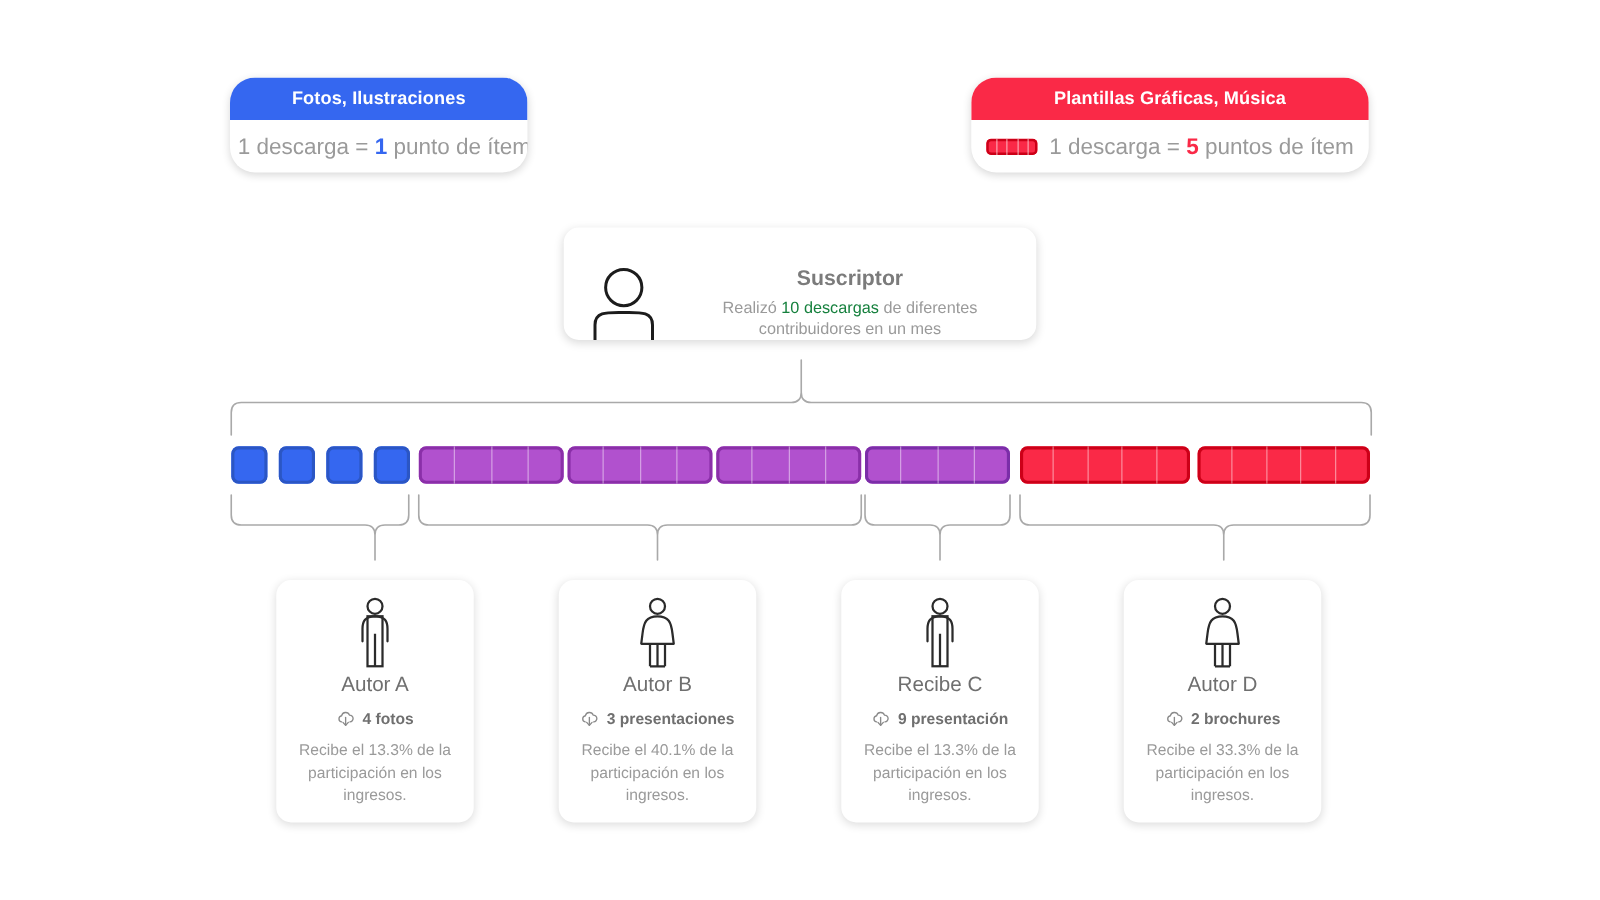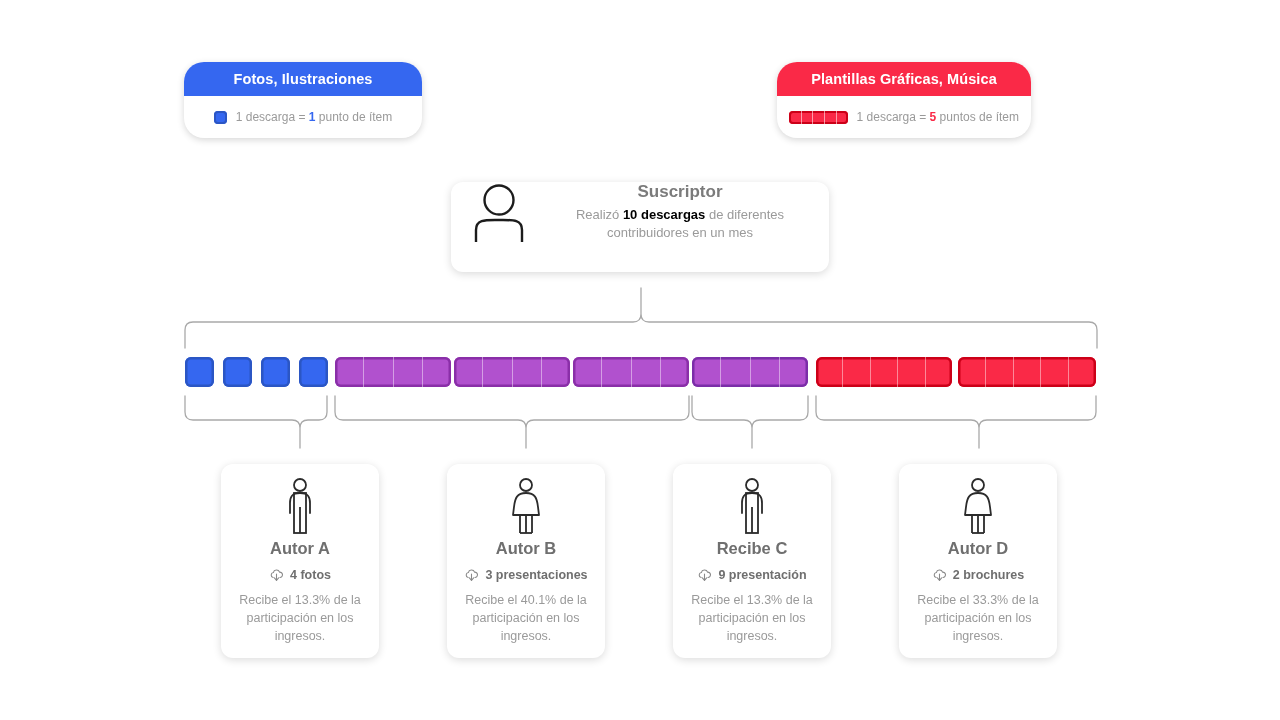--- a/index.html
+++ b/index.html
@@ -27,44 +27,44 @@
     font-weight: bold;
     letter-spacing: .1px;
   }
   .legend-body {
     height: 42px;
     display: flex; align-items: center; justify-content: center;
     gap: 9px;
     padding: 0 12px;
   }
   .legend-text {
-    font-size: 12px;
+    font-size: 18px;
     color: #9a9a9a;
     white-space: nowrap;
   }
   .legend-text b { font-weight: bold; }
 
   .swatch { display: flex; height: 13px; border-radius: 4px; overflow: hidden; }
   .swatch .seg { width: 13px; height: 13px; }
   .swatch .seg + .seg { border-left: 1px solid rgba(255,255,255,.55); }
 
   
   #subscriber-card {
     position: absolute;
     left: 451px; top: 182px; width: 378px; height: 90px;
     background: #ffffff;
     border-radius: 12px;
     box-shadow: 0 2px 8px rgba(0,0,0,0.15);
-    display: flex; align-items: flex-start;
+    display: flex; align-items: flex-end;
   }
   #subscriber-card .person { width: 96px; display:flex; align-items:center; justify-content:center; }
   #subscriber-card .txt { flex: 1; text-align: center; padding-right: 16px; }
   .sub-title { font-size: 17px; font-weight: bold; color: #7b7b7b; margin-bottom: 4px; }
   .sub-desc { font-size: 13px; color: #9a9a9a; line-height: 1.35; }
-  .sub-desc b { color: #000000; font-weight: bold; }
+  .sub-desc b { color: #15803d; font-weight: normal; }
 
   
   .block {
     position: absolute;
     top: 357px; height: 30px;
     display: flex;
     border-radius: 6px;
     overflow: hidden;
   }
   .block .cell { flex: 1 1 0; height: 100%; }
@@ -73,21 +73,21 @@
   
   .author-card {
     position: absolute;
     top: 464px; width: 158px; height: 194px;
     background: #ffffff;
     border-radius: 12px;
     box-shadow: 0 2px 8px rgba(0,0,0,0.14);
     display: flex; flex-direction: column; align-items: center;
     padding-top: 13px;
   }
-  .author-name { font-size: 16.5px; font-weight: bold; color: #6f6f6f; margin-top: 4px; }
+  .author-name { font-size: 16.5px; font-weight: normal; color: #6f6f6f; margin-top: 4px; }
   .author-count {
     display: flex; align-items: center; gap: 6px;
     margin-top: 10px;
     font-size: 12.5px; font-weight: bold; color: #6f6f6f;
   }
   .author-share {
     margin-top: 9px;
     font-size: 12.5px; color: #9a9a9a;
     text-align: center; line-height: 1.45;
     padding: 0 10px;
@@ -103,21 +103,21 @@
     <div class="legend-head" id="legend-head-0" style="background: rgb(53, 103, 240);">Fotos, Ilustraciones</div>
     <div class="legend-body">
       <span class="swatch" id="legend-swatch-0" style="background: rgb(53, 103, 240); box-shadow: rgb(43, 86, 196) 0px 0px 0px 2px inset;">
           <span class="seg"></span>
         </span>
       <span class="legend-text"><span>1 descarga = </span><b id="legend-val-0" style="color: rgb(53, 103, 240);">1</b><span> punto de ítem</span></span>
     </div>
   </div>
 
 
-  <div class="legend-card" id="legend-2" style="left:777px; top:62px; width:254px;">
+  <div class="legend-card" id="legend-2" style="left:777px; top:62px; width:318px;">
     <div class="legend-head" id="legend-head-2" style="background: rgb(250, 41, 71);">Plantillas Gráficas, Música</div>
     <div class="legend-body">
       <span class="swatch" id="legend-swatch-2" style="background: rgb(250, 41, 71); box-shadow: rgb(204, 0, 24) 0px 0px 0px 2px inset;">
           <span class="seg"></span>
           <span class="seg"></span>
           <span class="seg"></span>
           <span class="seg"></span>
           <span class="seg"></span>
         </span>
       <span class="legend-text"><span>1 descarga = </span><b id="legend-val-2" style="color: rgb(250, 41, 71);">5</b><span> puntos de ítem</span></span>

